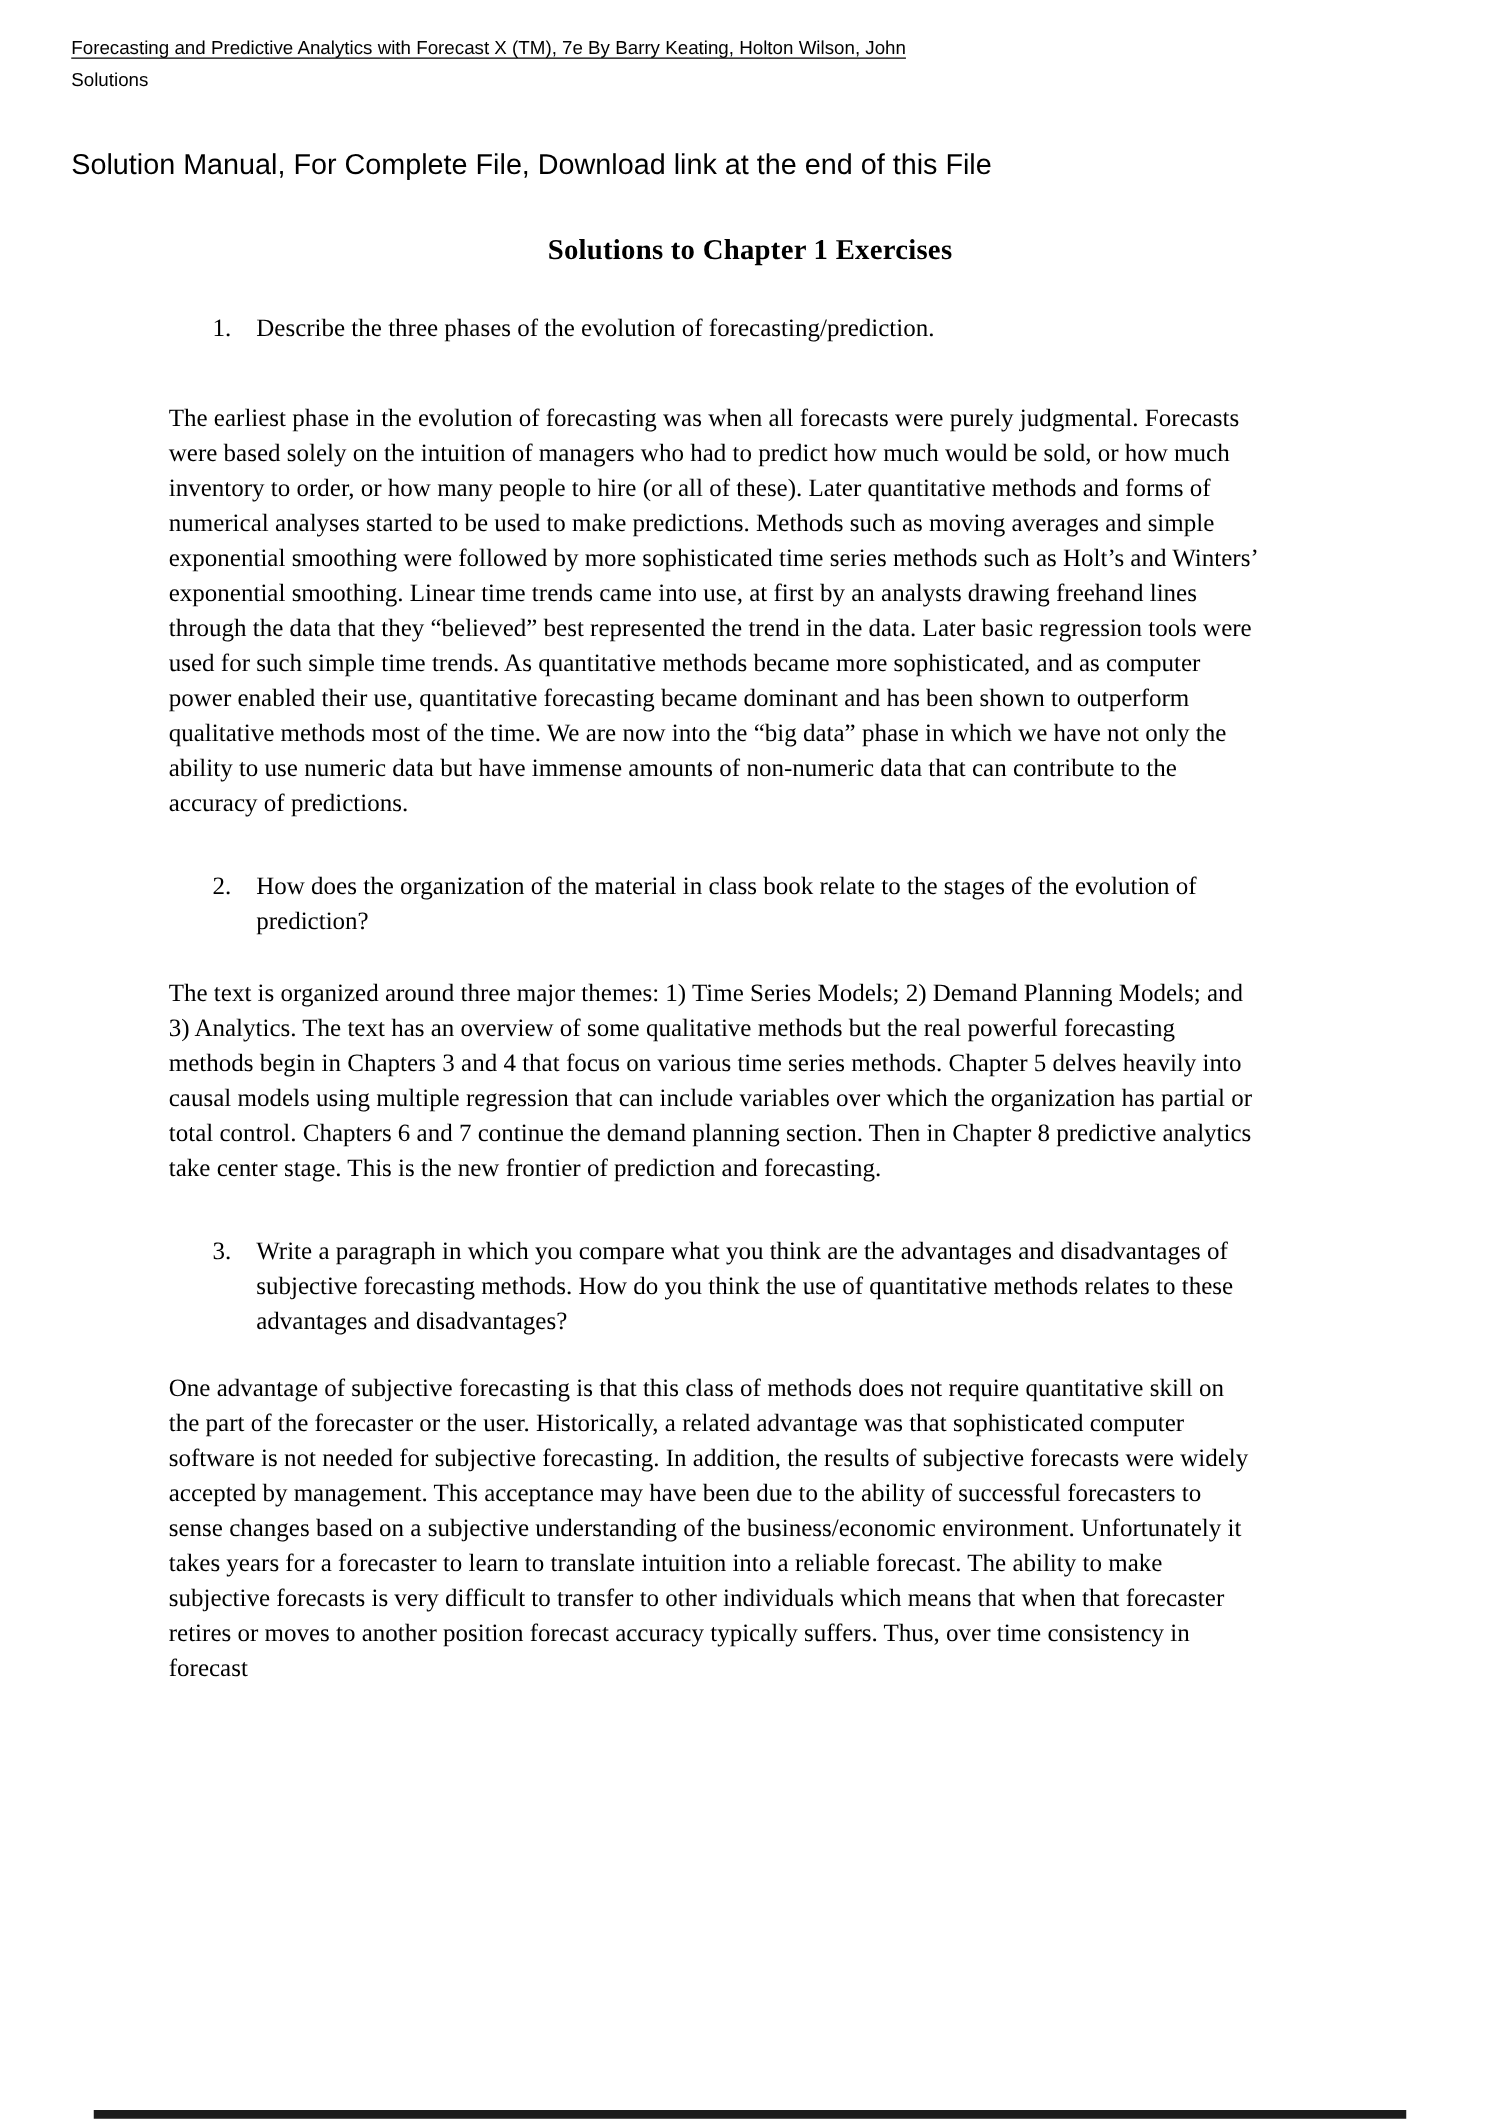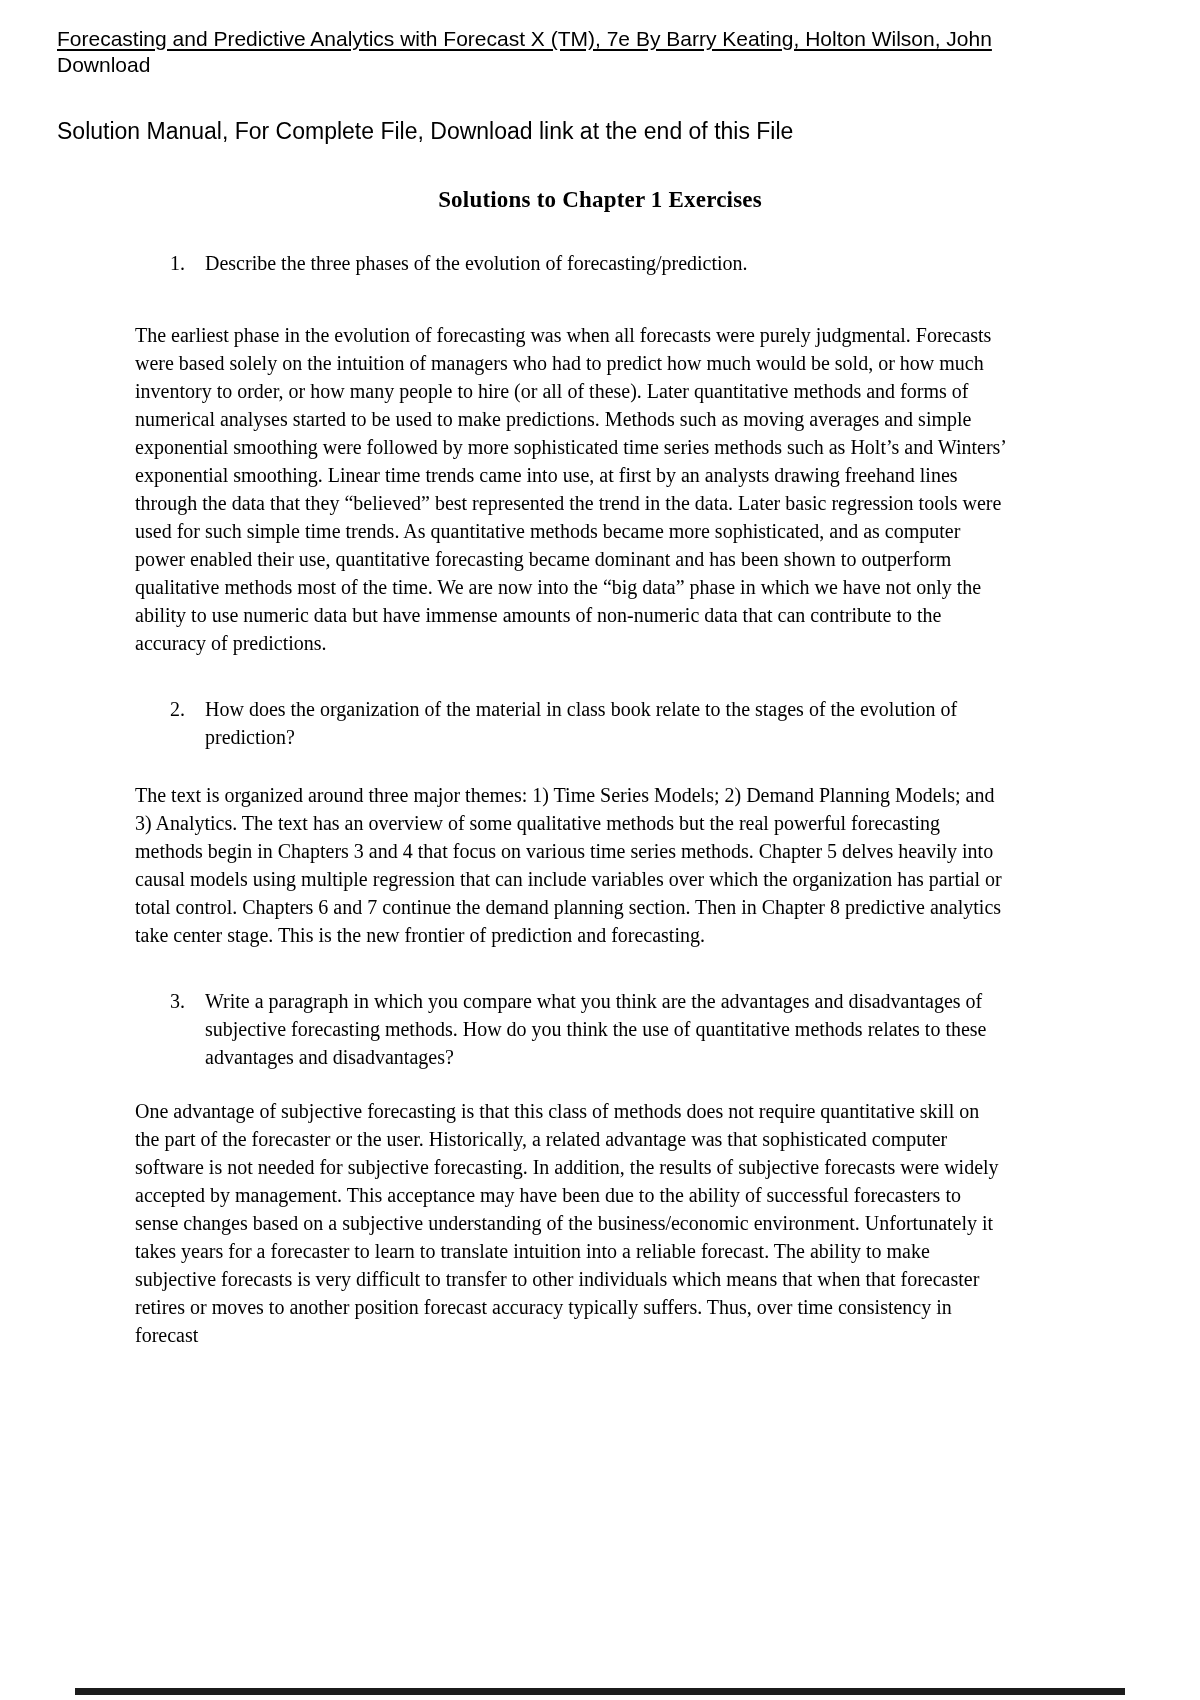--- a/index.html
+++ b/index.html
@@ -10,21 +10,21 @@
     position: relative;
     font-family: "Liberation Serif", serif;
     color: #000000;
     overflow: hidden;
   }
   .page {
     padding: 26px 57px 0 57px;
   }
   .doc-header {
     font-family: "Liberation Sans", sans-serif;
-    font-size: 21px;
+    font-size: 15px;
     line-height: 26px;
     color: #000000;
   }
   .doc-header .line1 {
     text-decoration: underline;
     text-underline-offset: 3px;
   }
   .doc-header .line2 {
     display: block;
   }
@@ -73,21 +73,21 @@
     background: #1c1c1c;
   }
 </style>
 </head>
 <body>
 
 <div class="page">
 
   <div class="doc-header">
     <span class="line1">Forecasting and Predictive Analytics with Forecast X (TM), 7e By Barry Keating, Holton Wilson, John</span>
-    <span class="line2">Download</span>
+    <span class="line2">Solutions</span>
   </div>
 
   <div class="notice">Solution Manual, For Complete File, Download link at the end of this File</div>
 
   <h1 class="title">Solutions to Chapter 1 Exercises</h1>
 
   <div class="content">
 
     <div class="question q1-block">
       <span class="q-number">1.</span>

